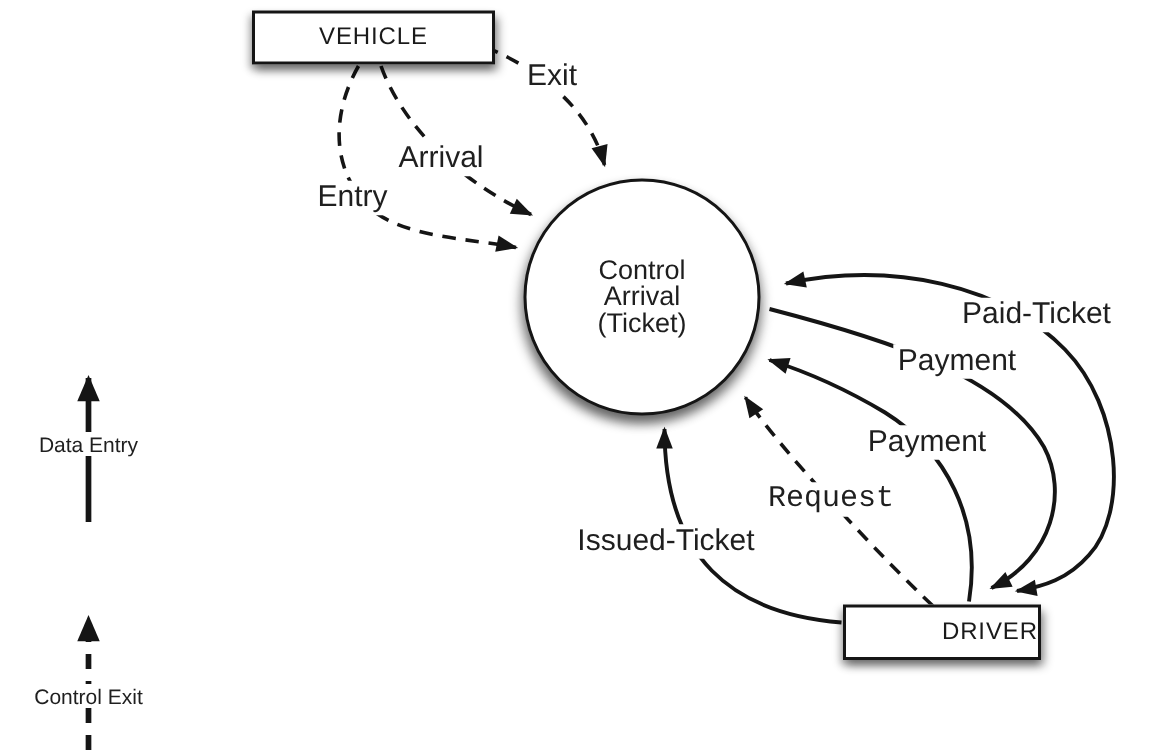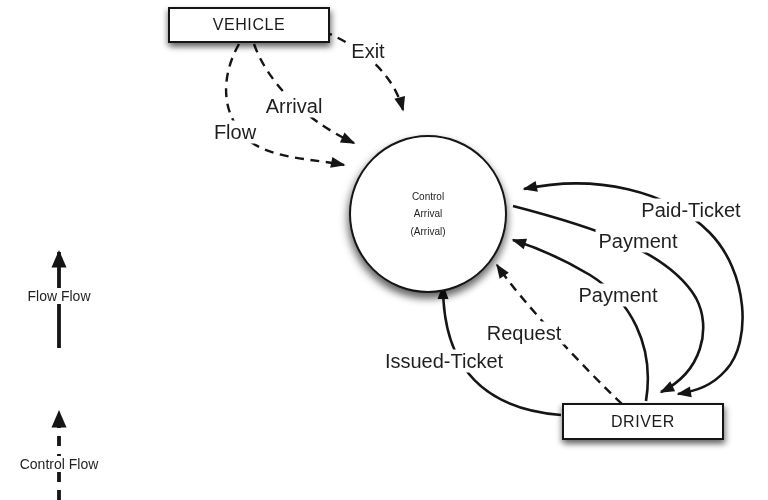--- a/index.html
+++ b/index.html
@@ -13,26 +13,26 @@
   .node{
     position:absolute; background:#ffffff; border:2px solid #151515;
     display:flex; align-items:center; justify-content:center;
     box-sizing:border-box;
   }
   .box{
     box-shadow:2px 4px 6px rgba(0,0,0,0.45), -2px 3px 5px rgba(0,0,0,0.25);
     font-size:16px; letter-spacing:0.6px; color:#1a1a1a;
   }
   .vehicle{left:168px; top:7px; width:162px; height:36px;}
-  .driver{left:562px; top:403px; width:162px; height:37px;}
+  .driver{left:562px; top:403px; width:132px; height:37px;justify-content:flex-end;}
   .process{
-    left:349px; top:135px; width:158px; height:158px; border-radius:50%;
+    left:349px; top:119px; width:158px; height:158px; border-radius:50%;
     border-width:2px; flex-direction:column; text-align:left;
     box-shadow:-2px 5px 8px rgba(0,0,0,0.45), 2px 5px 7px rgba(0,0,0,0.30);
-    font-size:10px; line-height:17.5px;
+    font-size:18px; line-height:17.5px;
   }
   .flabel{
     position:absolute; transform:translate(-50%,-50%);
     background:#ffffff; padding:0 3px; font-size:20px; white-space:nowrap;
     color:#1f1f1f;
   }
   .legend-label{font-size:14px;}
 </style>
 </head>
 <body>
@@ -63,32 +63,32 @@
     <path d="M 59,500 L 59,412" stroke="#151515" stroke-width="3.8" stroke-dasharray="10 8" marker-end="url(#ahL)"></path>
   </svg>
 
   <div class="node box vehicle">
     <span>VEHICLE</span>
   </div>
 
   <div class="node process">
     <span>Control</span>
     <span>Arrival</span>
-    <span>(Arrival)</span>
+    <span>(Ticket)</span>
   </div>
 
   <div class="node box driver">
     <span>DRIVER</span>
   </div>
 
   <span class="flabel" style="left:368px;top:51px;">Exit</span>
   <span class="flabel" style="left:294px;top:82px;margin-top:24px;">Arrival</span>
-  <span class="flabel" style="left:235px;top:132px;">Flow</span>
+  <span class="flabel" style="left:235px;top:132px;">Entry</span>
   <span class="flabel" style="left:691px;top:210px;">Paid-Ticket</span>
   <span class="flabel" style="left:638px;top:241px;">Payment</span>
   <span class="flabel" style="left:618px;top:295px;">Payment</span>
-  <span class="flabel" style="left:524px;top:333px;">Request</span>
+  <span class="flabel" style="left:554px;top:333px;font-family:Liberation Mono, monospace;">Request</span>
   <span class="flabel" style="left:444px;top:361px;">Issued-Ticket</span>
 
-  <span class="flabel legend-label" style="left:59px;top:296px;">Flow Flow</span>
-  <span class="flabel legend-label" style="left:59px;top:464px;">Control Flow</span>
+  <span class="flabel legend-label" style="left:59px;top:296px;">Data Entry</span>
+  <span class="flabel legend-label" style="left:59px;top:464px;">Control Exit</span>
 
 </div>
 
 </body></html>

